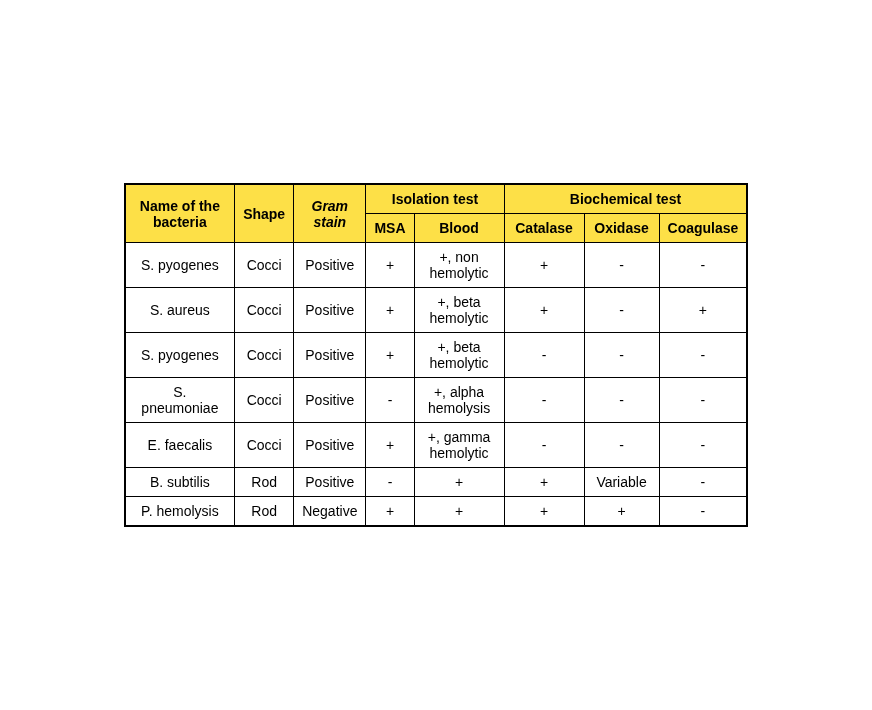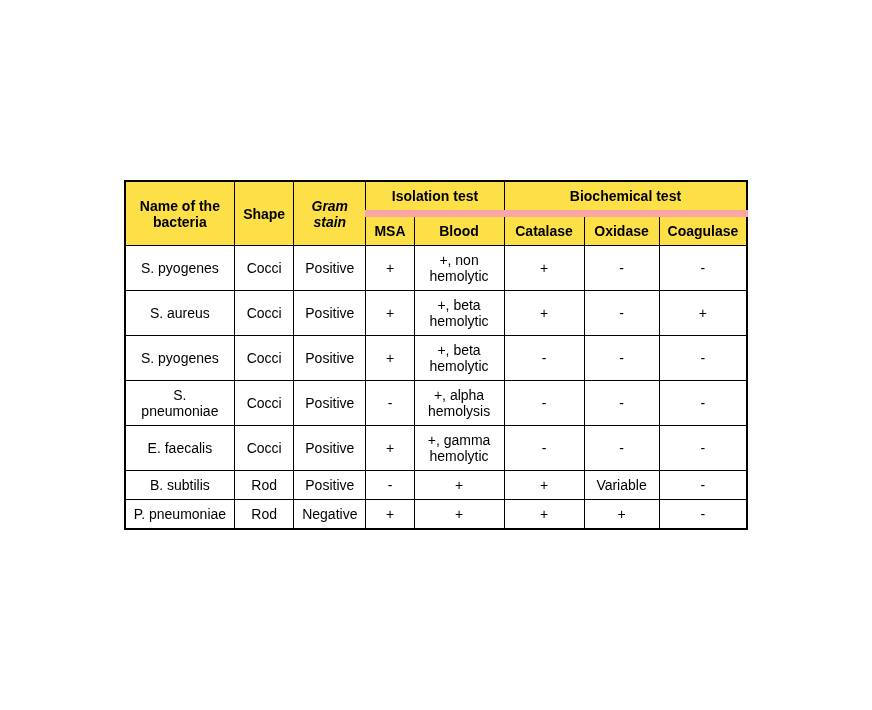--- a/index.html
+++ b/index.html
@@ -74,21 +74,21 @@
       width: 75px;
       margin-left: 44px;
     }
 
     .col-coagulase {
       width: 85px;
     }
 
     .subheader th {
       font-weight: bold;
-      border-top: 7px solid #fca5a5;
+      border-top: 1px solid #fca5a5;
     }
   </style>
 </head>
 <body>
 
 <div class="table-container">
   <table>
     <thead>
 
       <tr class="header-main">
@@ -162,21 +162,21 @@
           <td>B. subtilis</td>
           <td>Rod</td>
           <td>Positive</td>
           <td>-</td>
           <td>+</td>
           <td>+</td>
           <td>Variable</td>
           <td>-</td>
         </tr>
         <tr>
-          <td>P. pneumoniae</td>
+          <td>P. hemolysis</td>
           <td>Rod</td>
           <td>Negative</td>
           <td>+</td>
           <td>+</td>
           <td>+</td>
           <td>+</td>
           <td>-</td>
         </tr>
       </tbody>
   </table>

